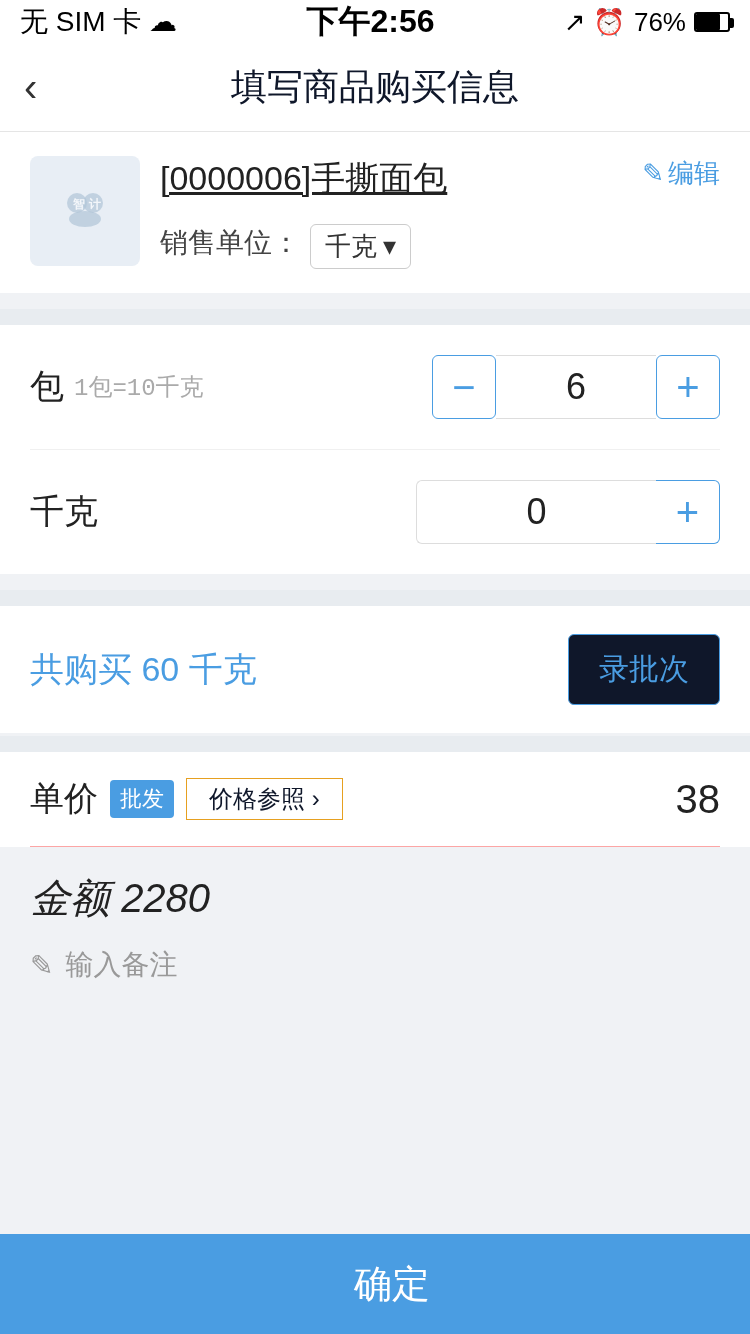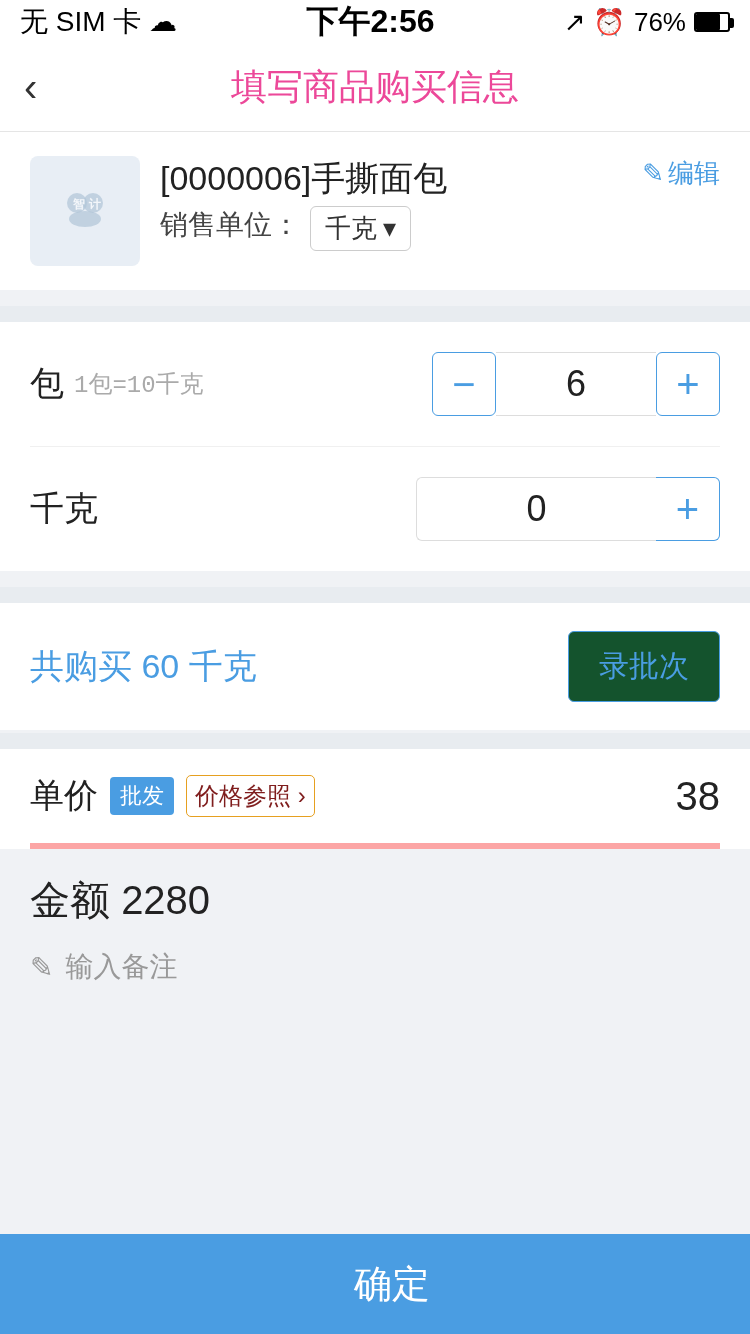--- a/index.html
+++ b/index.html
@@ -40,21 +40,21 @@
     .nav-back {
       position: absolute;
       left: 24px;
       font-size: 40px;
       color: #333;
       cursor: pointer;
     }
     .nav-title {
       font-size: 36px;
       font-weight: 500;
-      color: #ec4899;
+      color: #0f172a;
     }
 
     
     .product-card {
       background: #fff;
       padding: 24px 30px;
       display: flex;
       align-items: flex-start;
       gap: 20px;
       margin-bottom: 16px;
@@ -68,21 +68,22 @@
       align-items: center;
       justify-content: center;
       flex-shrink: 0;
     }
     .product-thumb svg { width: 60px; height: 60px; opacity: 0.5; }
     .product-info { flex: 1; }
     .product-name {
       font-size: 34px;
       font-weight: 500;
       color: #222;
-      margin-bottom: 4px;
+      margin-bottom: 22px;
+      text-decoration: underline;
     }
     .product-stock {
       font-size: 28px;
       color: #666;
       margin-bottom: 10px;
     }
     .product-unit {
       font-size: 28px;
       color: #444;
       display: flex;
@@ -203,77 +204,77 @@
       color: #4a9de2;
       font-weight: 500;
     }
     .batch-btn {
       border: 1.5px solid #4a9de2;
       color: #4a9de2;
       font-size: 30px;
       padding: 14px 30px;
       border-radius: 6px;
       cursor: pointer;
-      background: #14532d;
+      background: #0f172a;
     }
 
     
     .price-section {
       background: #fff;
       padding: 24px 30px 0;
       margin-bottom: 0;
     }
     .price-row {
       display: flex;
       align-items: center;
       justify-content: space-between;
       padding-bottom: 24px;
-      border-bottom: 6px solid #fca5a5;
+      border-bottom: 1px solid #fca5a5;
     }
     .price-label {
       font-size: 34px;
       color: #222;
       display: flex;
       align-items: center;
       gap: 12px;
     }
     .tag-pifa {
       background: #4a9de2;
       color: #fff;
       font-size: 22px;
       padding: 4px 10px;
       border-radius: 4px;
     }
     .tag-ref {
       border: 1.5px solid #e6a020;
-      color: #7f1d1d;
+      color: #0f172a;
       font-size: 24px;
-      padding: 4px 8px;
-      border-radius: 5px;
+      padding: 4px 22px;
+      border-radius: 0;
       display: flex;
       align-items: center;
       gap: 4px;
       cursor: pointer;
     }
     .price-value {
       font-size: 40px;
       color: #222;
     }
 
     
     .amount-section {
       background: #f0f2f5;
       padding: 24px 30px 30px;
     }
     .amount-row {
       font-size: 40px;
       color: #222;
       margin-bottom: 20px;
     }
-    .amount-row span { font-weight: 500; }
+    .amount-row span { font-weight: 500; font-style: italic; }
     .remark-row {
       display: flex;
       align-items: center;
       gap: 12px;
       color: #999;
       font-size: 28px;
       cursor: pointer;
     }
 
     

